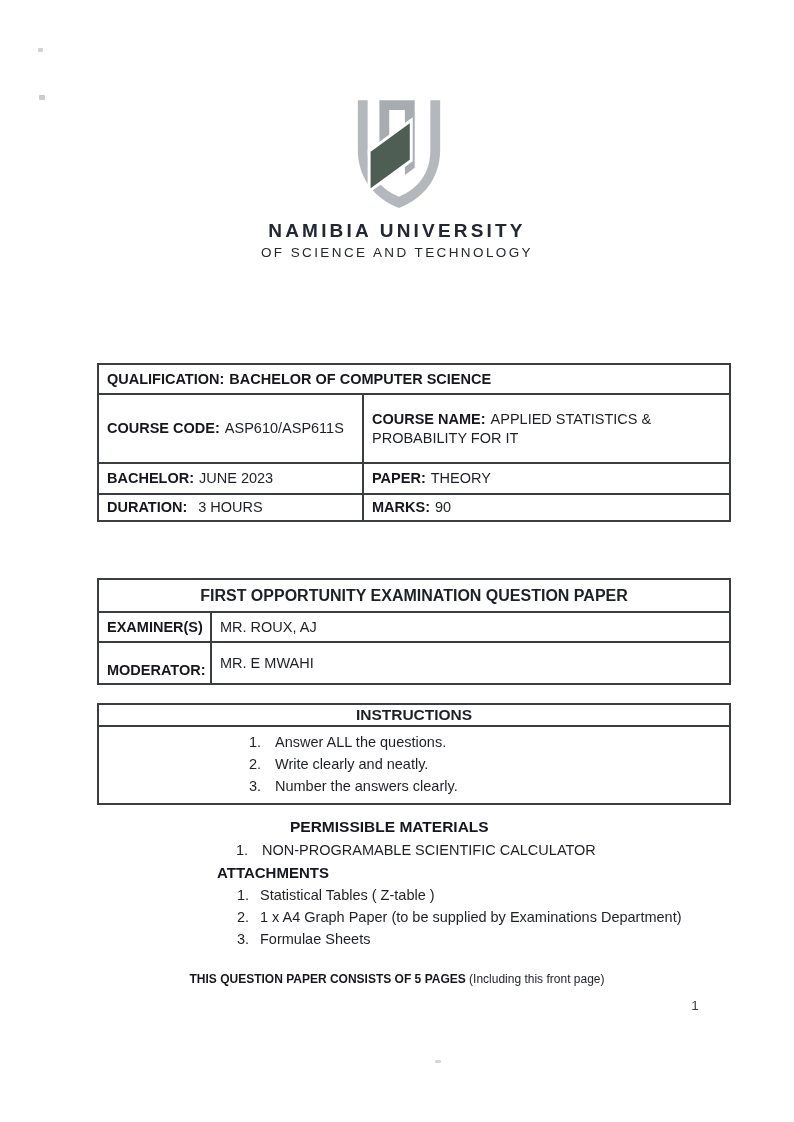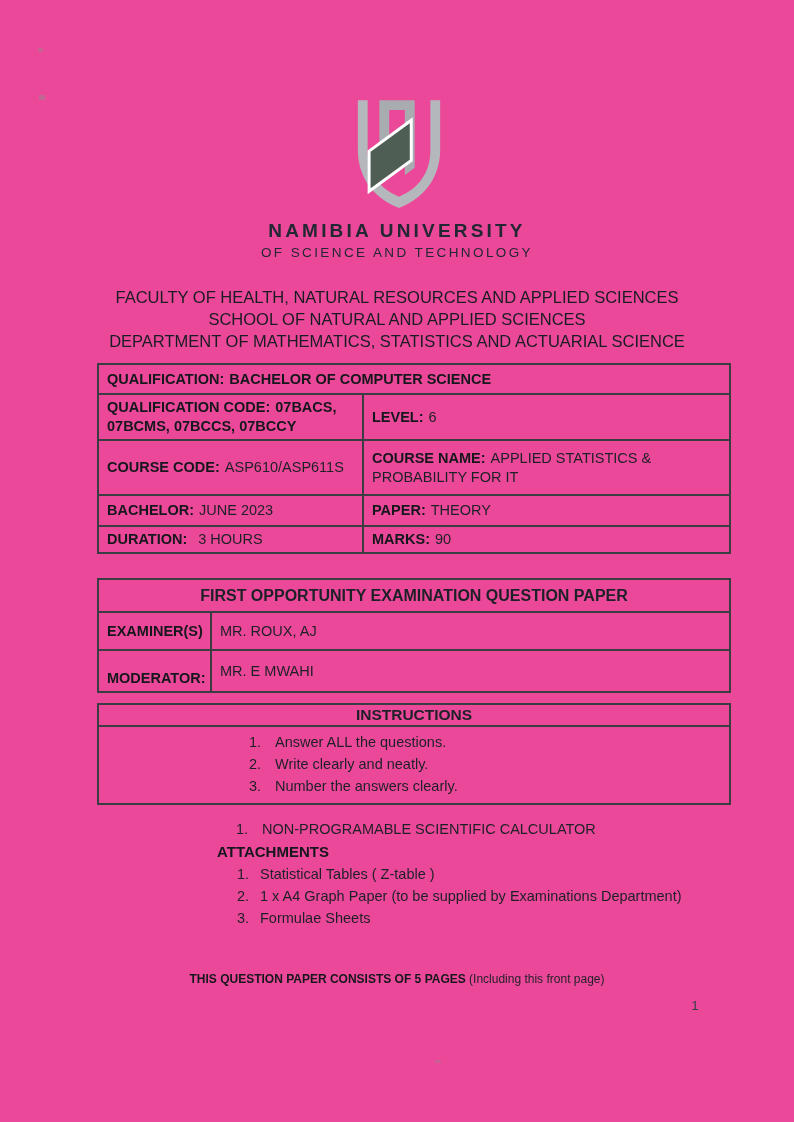--- a/index.html
+++ b/index.html
@@ -1,20 +1,20 @@
 <!DOCTYPE html>
 <html><head>
 <meta charset="utf-8">
 <style>
   html,body{margin:0;padding:0;background:#e8e8e8;}
   .page{
     position:relative;
     width:794px;height:1122px;
     margin:0 auto;
-    background:#ec4899;
+    background:#ffffff;
     font-family:"Liberation Sans", sans-serif;
     color:#21242b;
     overflow:hidden;
   }
   
   .artifact{position:absolute;background:#8d8d8d;opacity:.55;border-radius:1px;}
   .a1{left:38px;top:48px;width:5px;height:4px;opacity:.4;}
   .a2{left:39px;top:95px;width:6px;height:5px;opacity:.45;}
   .a3{left:435px;top:1060px;width:6px;height:3px;opacity:.35;}
 
@@ -92,46 +92,33 @@
 
   <svg class="logo" viewBox="0 0 100 116" aria-hidden="true">
     <path fill="#b4b8bc" fill-rule="evenodd" d="M8,1 L92,1 L92,52 C92,82 73,103 50,111 C27,103 8,82 8,52 Z
              M18,1 L18,52 C18,76 31,92 50,99.5 C69,92 82,76 82,52 L82,1 Z"></path>
     <path fill="#a8acb1" d="M30,1 L66,1 L66,70 L56,77.5 L56,11 L40,11 L40,38 L30,45.5 Z"></path>
     <polygon fill="#4e5e54" stroke="#ffffff" stroke-width="3" points="19.5,53 62.5,21.5 62.5,62.5 19.5,94"></polygon>
   </svg>
   <div class="brand1">NAMIBIA UNIVERSITY</div>
   <div class="brand2">OF SCIENCE AND TECHNOLOGY</div>
 
-  <div class="faculty">
-    <div>FACULTY OF HEALTH, NATURAL RESOURCES AND APPLIED SCIENCES</div>
-    <div>SCHOOL OF NATURAL AND APPLIED SCIENCES</div>
-    <div>DEPARTMENT OF MATHEMATICS, STATISTICS AND ACTUARIAL SCIENCE</div>
-  </div>
 
   <table class="doc course-table">
     <colgroup>
         <col class="c1">
         <col>
       </colgroup>
     <tbody>
         <tr style="height:30px;">
       <td colspan="2">
         <span class="lbl">QUALIFICATION:</span><span class="b">BACHELOR OF COMPUTER SCIENCE</span>
       </td>
     </tr>
-    <tr style="height:46px;">
-      <td>
-        <span class="lbl">QUALIFICATION CODE:</span><span class="b">07BACS, 07BCMS, 07BCCS, 07BCCY</span>
-      </td>
-      <td>
-        <span class="lbl">LEVEL:</span><span>6</span>
-      </td>
-    </tr>
-    <tr style="height:55px;border-radius:6px;">
+    <tr style="height:69px;border-radius:6px;">
       <td>
         <span class="lbl">COURSE CODE:</span><span>ASP610/ASP611S</span>
       </td>
       <td>
         <span class="lbl">COURSE NAME:</span><span>APPLIED STATISTICS &amp; PROBABILITY FOR IT</span>
       </td>
     </tr>
     <tr style="height:31px;">
       <td>
         <span class="lbl">BACHELOR:</span><span>JUNE 2023</span>
@@ -153,21 +140,21 @@
 
   <table class="doc exam-table">
     <colgroup>
         <col class="c1">
         <col>
       </colgroup>
     <tbody>
         <tr style="height:33px;margin-left:48px;">
       <td colspan="2" class="title-cell">FIRST OPPORTUNITY EXAMINATION QUESTION PAPER</td>
     </tr>
-    <tr style="height:38px;">
+    <tr style="height:30px;">
       <td><span class="b">EXAMINER(S)</span></td>
       <td><span>MR. ROUX, AJ</span></td>
     </tr>
     <tr style="height:36px;">
       <td style="padding-top:18px;"><span class="b">MODERATOR:</span></td>
       <td><span>MR. E MWAHI</span></td>
     </tr>
   </tbody>
     </table>
 
@@ -192,20 +179,21 @@
           <div class="num-row">
             <span class="n">3.</span>
             <span>Number the answers clearly.</span>
           </div>
         </td>
     </tr>
   </tbody>
     </table>
 
   <div class="materials">
+    <div class="ttl">PERMISSIBLE MATERIALS</div>
     <div class="calc-list">
 
         <div class="num-row">
           <span class="n">1.</span>
           <span>NON-PROGRAMABLE SCIENTIFIC CALCULATOR</span>
         </div>
       </div>
     <div class="att-ttl">ATTACHMENTS</div>
     <div class="att-list">
 

